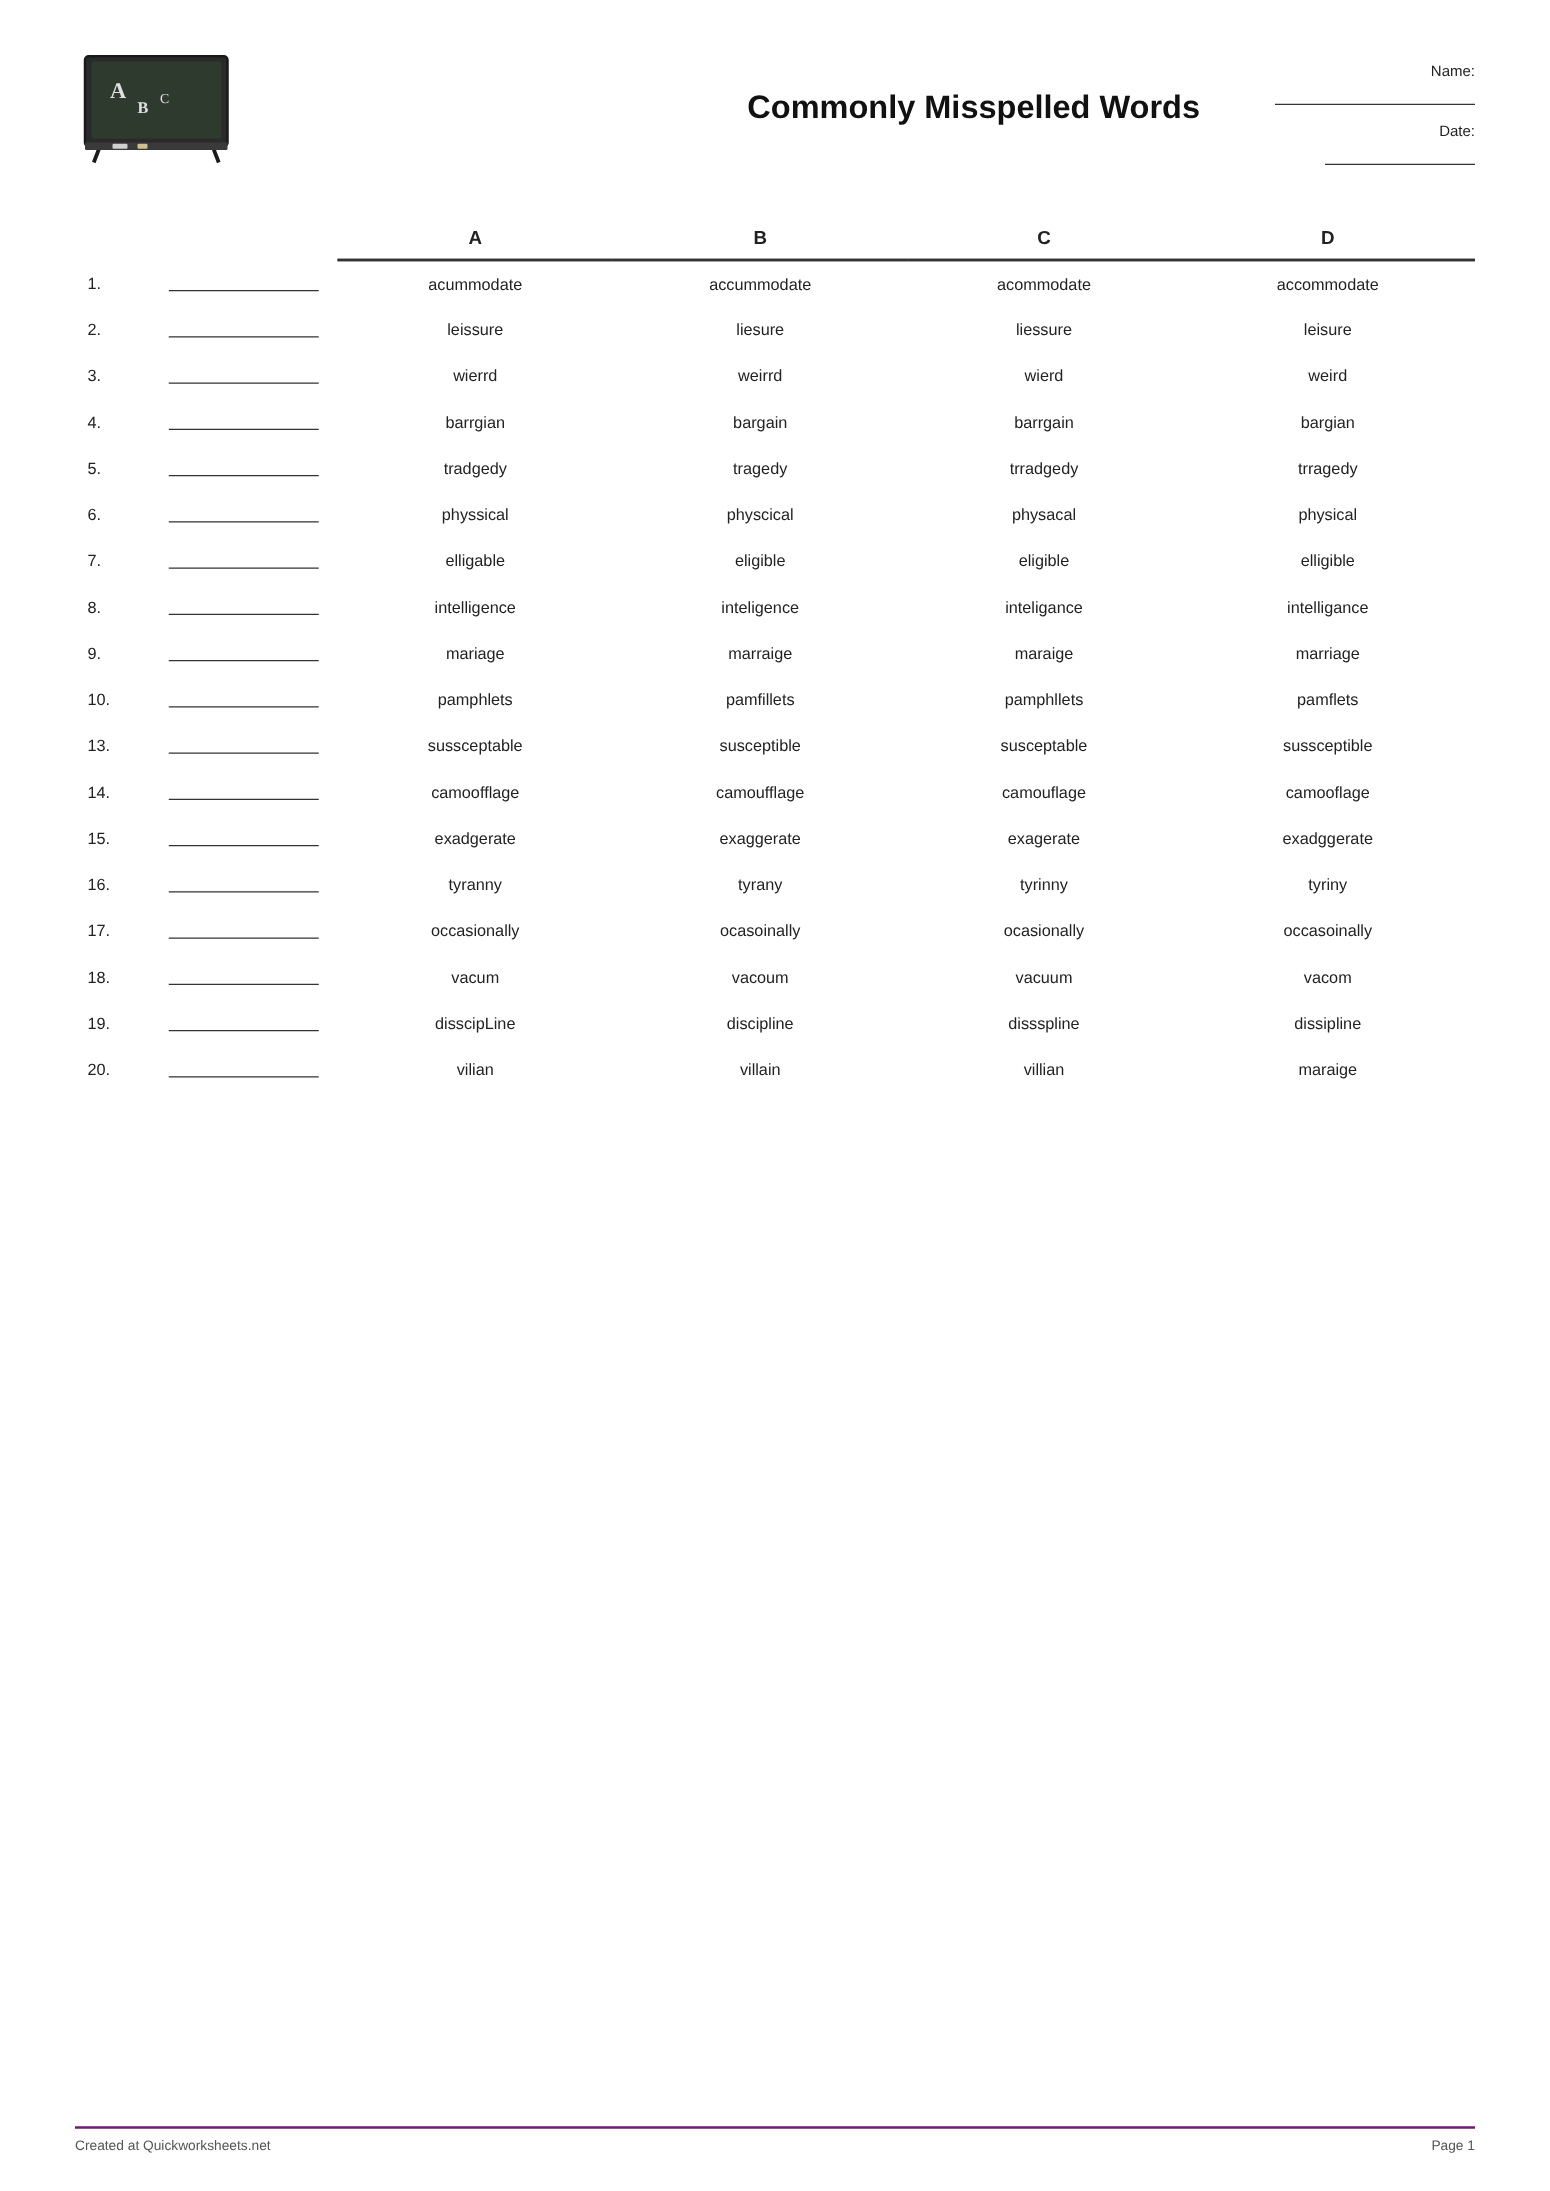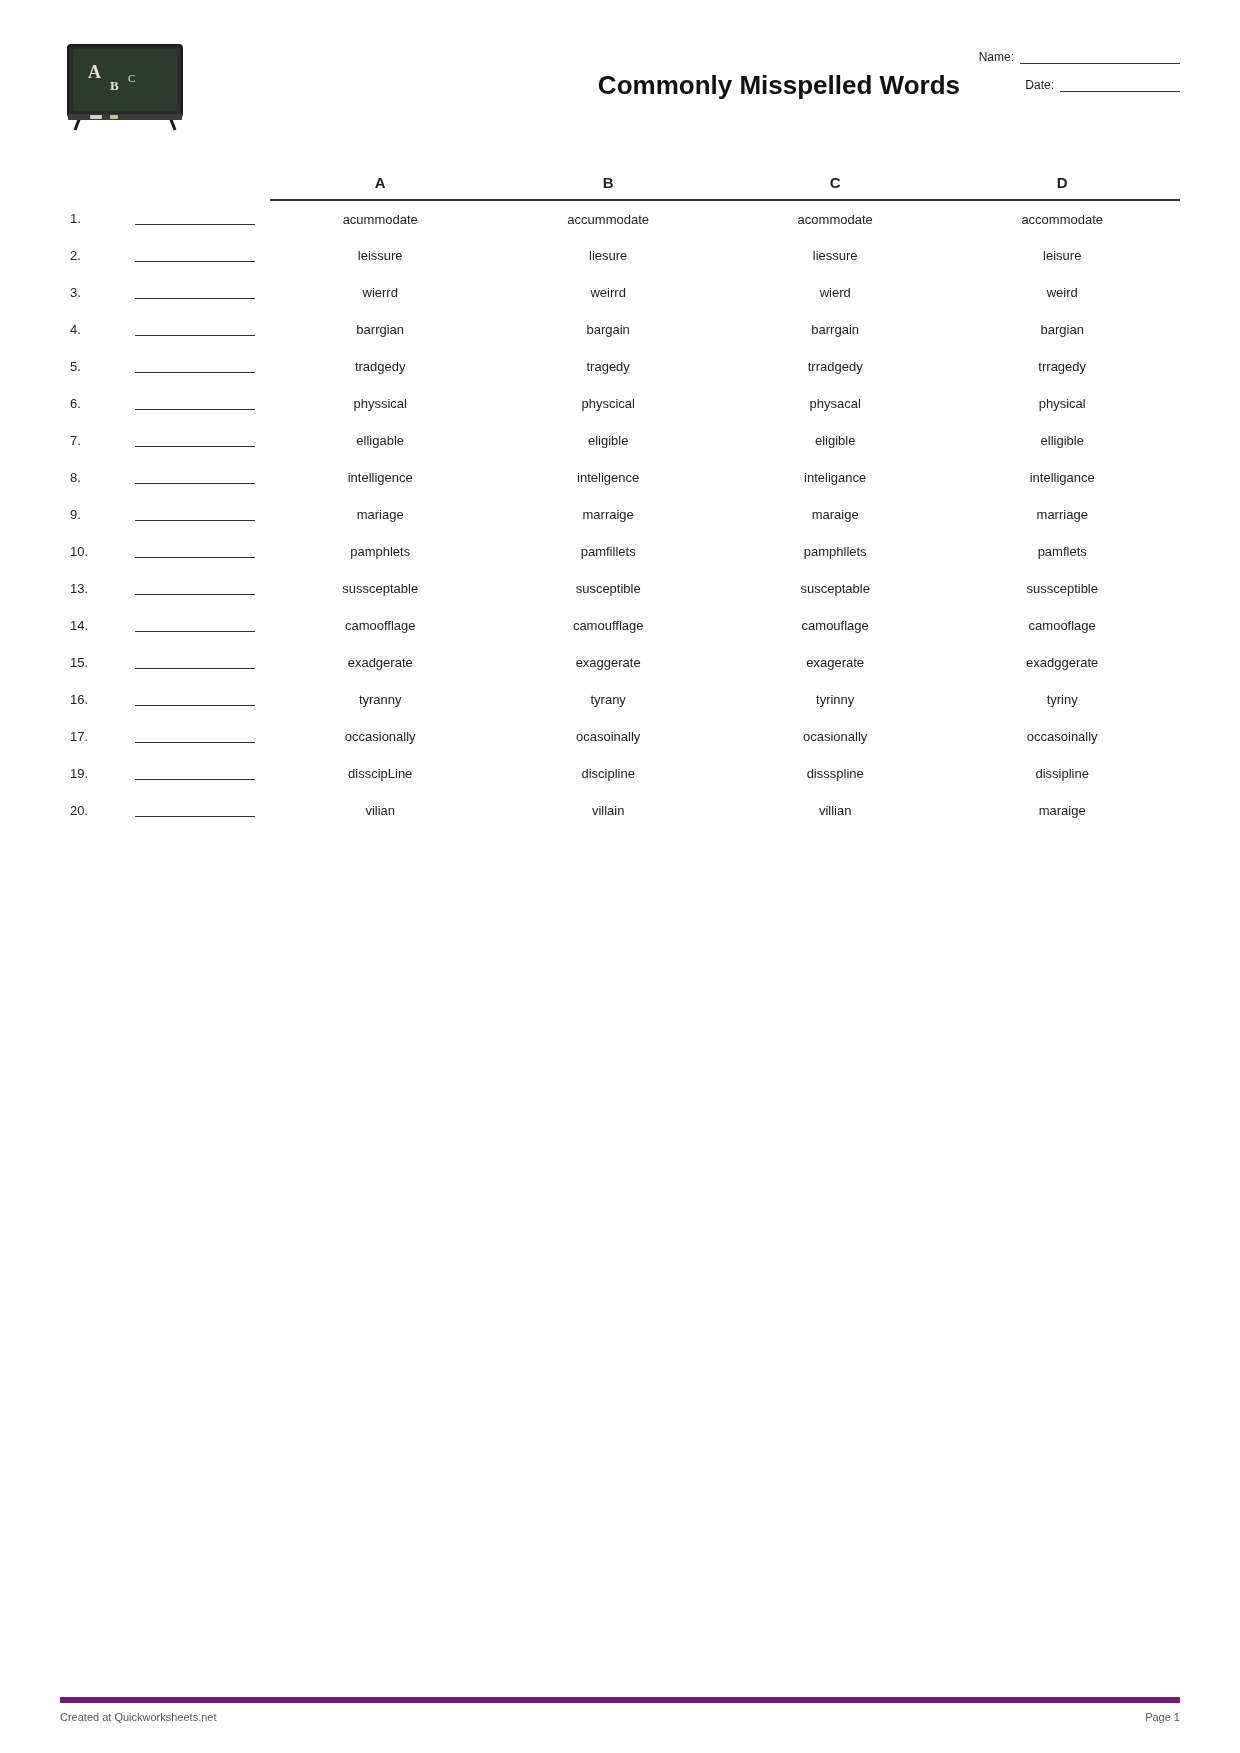--- a/index.html
+++ b/index.html
@@ -50,20 +50,21 @@
       align-items: flex-end;
       min-width: 220px;
       padding-top: 10px;
     }
     .name-line, .date-line {
       display: flex;
       align-items: flex-end;
       gap: 6px;
       margin-bottom: 14px;
       font-size: 12px;
+      flex-direction: column;
     }
     .name-underline, .date-underline {
       border-bottom: 1px solid #333;
     }
     .name-underline { width: 160px; height: 14px; }
     .date-underline { width: 120px; height: 14px; }
 
     .worksheet-table {
       width: 100%;
       border-collapse: collapse;
@@ -105,21 +106,21 @@
     }
     .footer {
       position: absolute;
       bottom: 30px;
       left: 60px;
       right: 60px;
       display: flex;
       justify-content: space-between;
       font-size: 11px;
       color: #555;
-      border-top: 6px solid #701a75;
+      border-top: 2px solid #701a75;
       padding-top: 8px;
     }
   </style>
 </head>
 <body>
 
 <div class="page">
 
   <div class="header-area">
 
@@ -288,20 +289,28 @@
         </tr>
         <tr>
           <td class="num-cell">17.</td>
           <td class="answer-cell"><span class="answer-blank"></span></td>
           <td>occasionally</td>
           <td>ocasoinally</td>
           <td>ocasionally</td>
           <td>occasoinally</td>
         </tr>
         <tr>
+          <td class="num-cell">18.</td>
+          <td class="answer-cell"><span class="answer-blank"></span></td>
+          <td>vacum</td>
+          <td>vacoum</td>
+          <td>vacuum</td>
+          <td>vacom</td>
+        </tr>
+        <tr>
           <td class="num-cell">19.</td>
           <td class="answer-cell"><span class="answer-blank"></span></td>
           <td>disscipLine</td>
           <td>discipline</td>
           <td>dissspline</td>
           <td>dissipline</td>
         </tr>
         <tr>
           <td class="num-cell">20.</td>
           <td class="answer-cell"><span class="answer-blank"></span></td>

